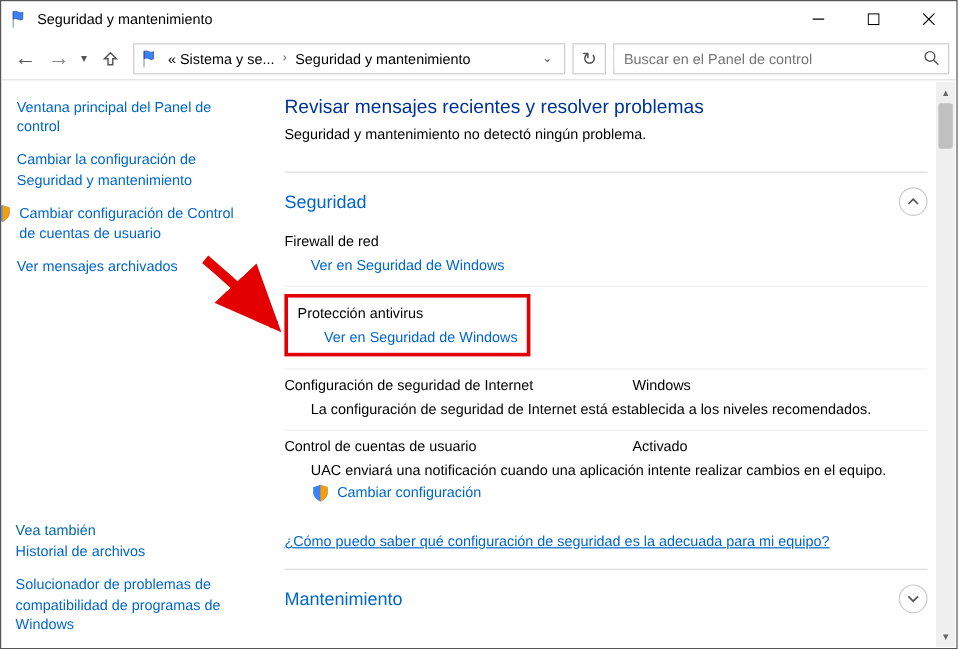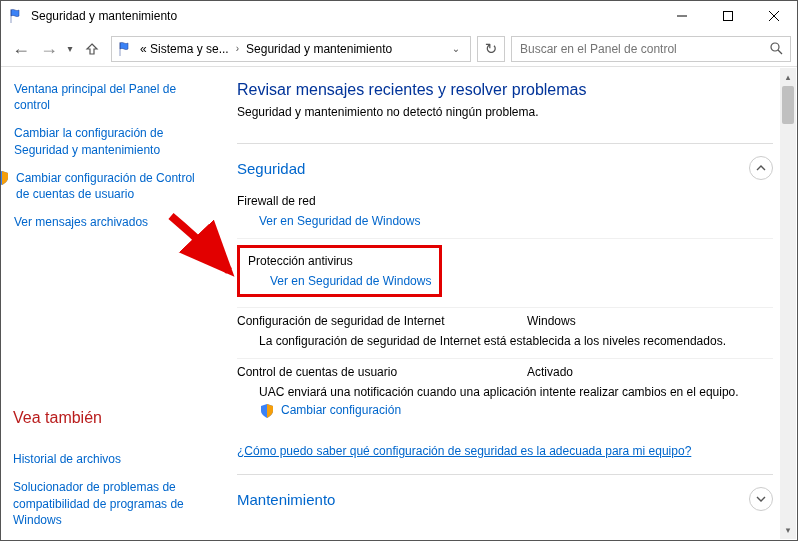--- a/index.html
+++ b/index.html
@@ -29,21 +29,21 @@
   .searchbox input { flex: 1; border: none; outline: none; font-size: 12px; padding: 0 8px; color: #555; }
   .searchbox .icon { width: 28px; color: #555; display: flex; justify-content: center; font-size: 14px; }
 
   
   .body { display: flex; height: calc(541px - 30px - 36px - 2px); }
   .sidebar { width: 216px; padding: 14px 13px; display: flex; flex-direction: column; position: relative; }
   .sidebar-link { color: #0066cc; font-size: 12px; margin-bottom: 12px; line-height: 1.35; cursor: pointer; }
   .sidebar-link.with-icon { display: flex; gap: 6px; margin-left: -20px; padding-left: 0; }
   .sidebar-link.with-icon .shield { width: 16px; height: 16px; flex-shrink: 0; }
   .sidebar-footer { position: absolute; bottom: 12px; left: 12px; right: 12px; }
-  .sidebar-footer .heading { color: #b91c1c; font-size: 16px; margin-bottom: 24px; }
+  .sidebar-footer .heading { color: #0369a1; font-size: 12px; margin-bottom: 2px; }
 
   .content { flex: 1; overflow-y: auto; padding: 14px 24px 14px 20px; position: relative; }
   .content h1 { color: #003399; font-weight: normal; font-size: 16px; margin-bottom: 6px; }
   .content .subtitle { font-size: 12px; margin-bottom: 24px; }
 
   .section { border-top: 1px solid #ddd; padding: 10px 0 4px 0; }
   .section-head { display: flex; align-items: center; cursor: pointer; padding: 2px 0 8px 0; }
   .section-head .name { color: #0066cc; font-size: 15px; flex: 1; }
   .chev { width: 24px; height: 24px; border: 1px solid #ccc; border-radius: 50%; display: flex; align-items: center; justify-content: center; font-size: 12px; color: #555; }
 

